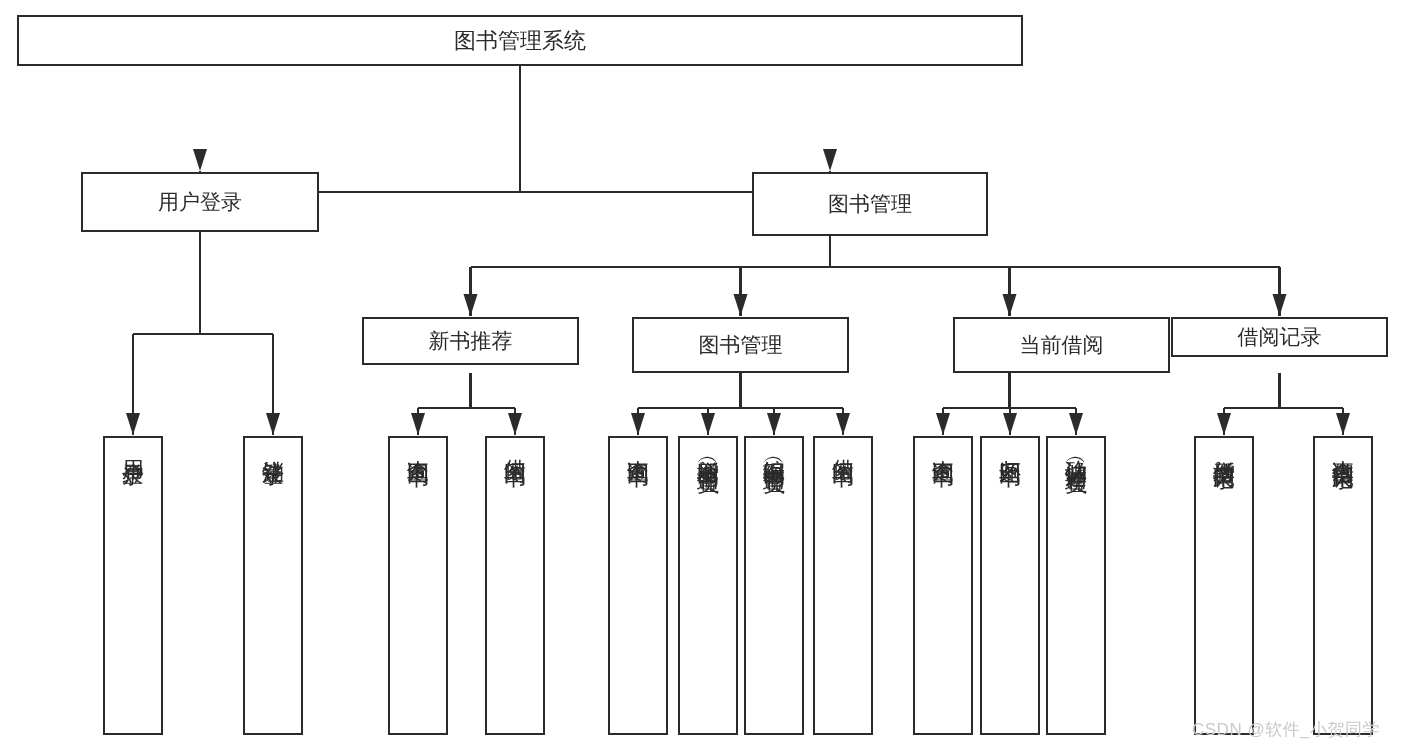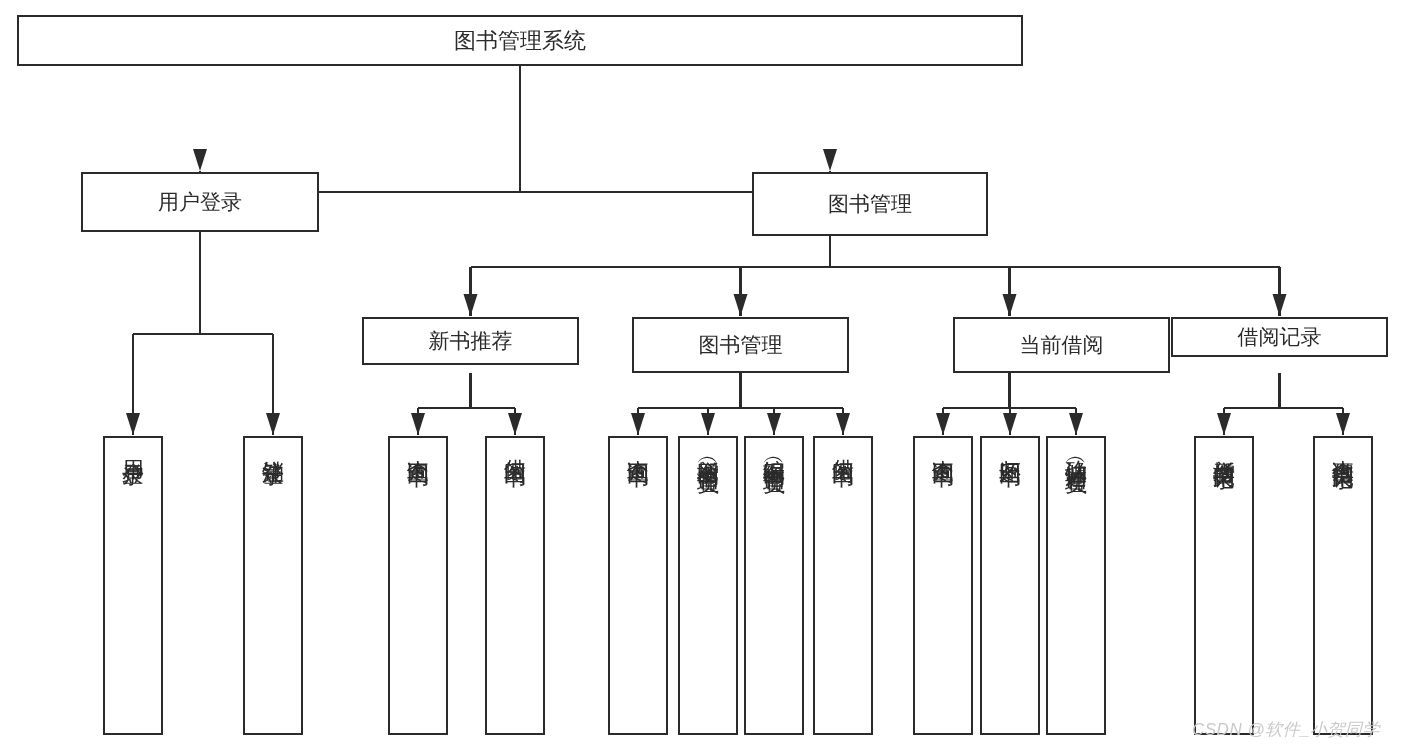--- a/index.html
+++ b/index.html
@@ -66,21 +66,20 @@
     white-space: normal;
     max-height: 290px;
   }
   .watermark {
     position: absolute;
     font-size: 17px;
     color: #c9c9c9;
     white-space: nowrap;
     letter-spacing: 0.5px;
     user-select: none;
-    font-style: italic;
   }
 </style>
 </head>
 <body>
 
 <div id="diagram-canvas">
 
   <svg id="edges-layer" width="1405" height="747" viewBox="0 0 1405 747" aria-hidden="true">
       <line x1="520" y1="66" x2="520" y2="192" stroke="#2b2b2b" stroke-width="2.5" shape-rendering="crispEdges"></line>
       <line x1="200" y1="192" x2="830" y2="192" stroke="#2b2b2b" stroke-width="2.5" shape-rendering="crispEdges"></line>

